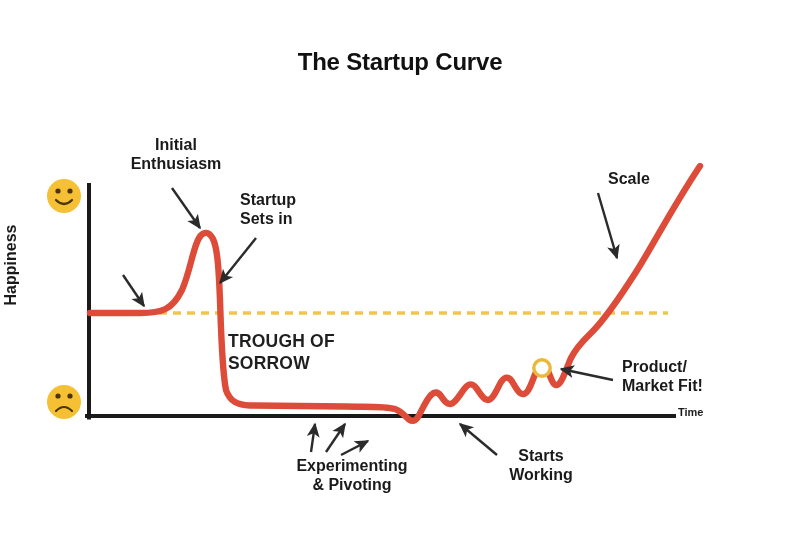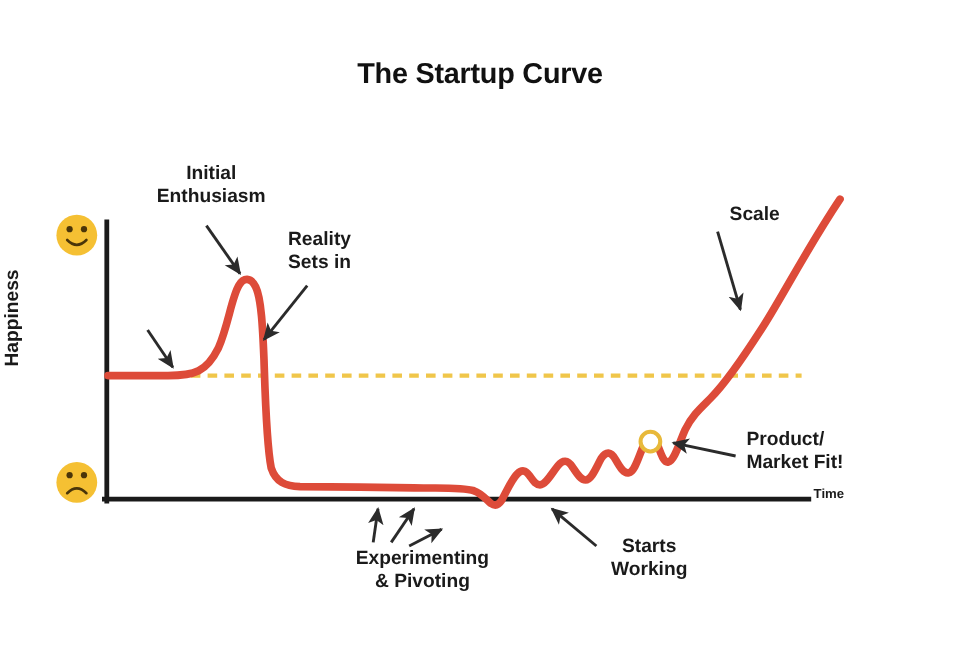--- a/index.html
+++ b/index.html
@@ -169,24 +169,26 @@
     </g>
 
   </svg>
 
   <div class="axis-ylabel">Happiness</div>
   <div class="axis-xlabel">Time</div>
 
   <div class="anno center" style="left:106px; top:136px; width:140px;">Initial
 Enthusiasm</div>
 
-  <div class="anno left" style="left:240px; top:191px; width:120px;">Reality
+  <div class="anno left" style="left:240px; top:191px; width:120px;">Startup
 Sets in</div>
 
 
+  <div class="trough-label">TROUGH OF
+SORROW</div>
 
   <div class="anno center" style="left:272px; top:457px; width:160px;">Experimenting
 &amp; Pivoting</div>
 
   <div class="anno left" style="left:622px; top:358px; width:140px;">Product/
 Market Fit!</div>
 
   <div class="anno center" style="left:492px; top:447px; width:98px;">Starts
 Working</div>
 

